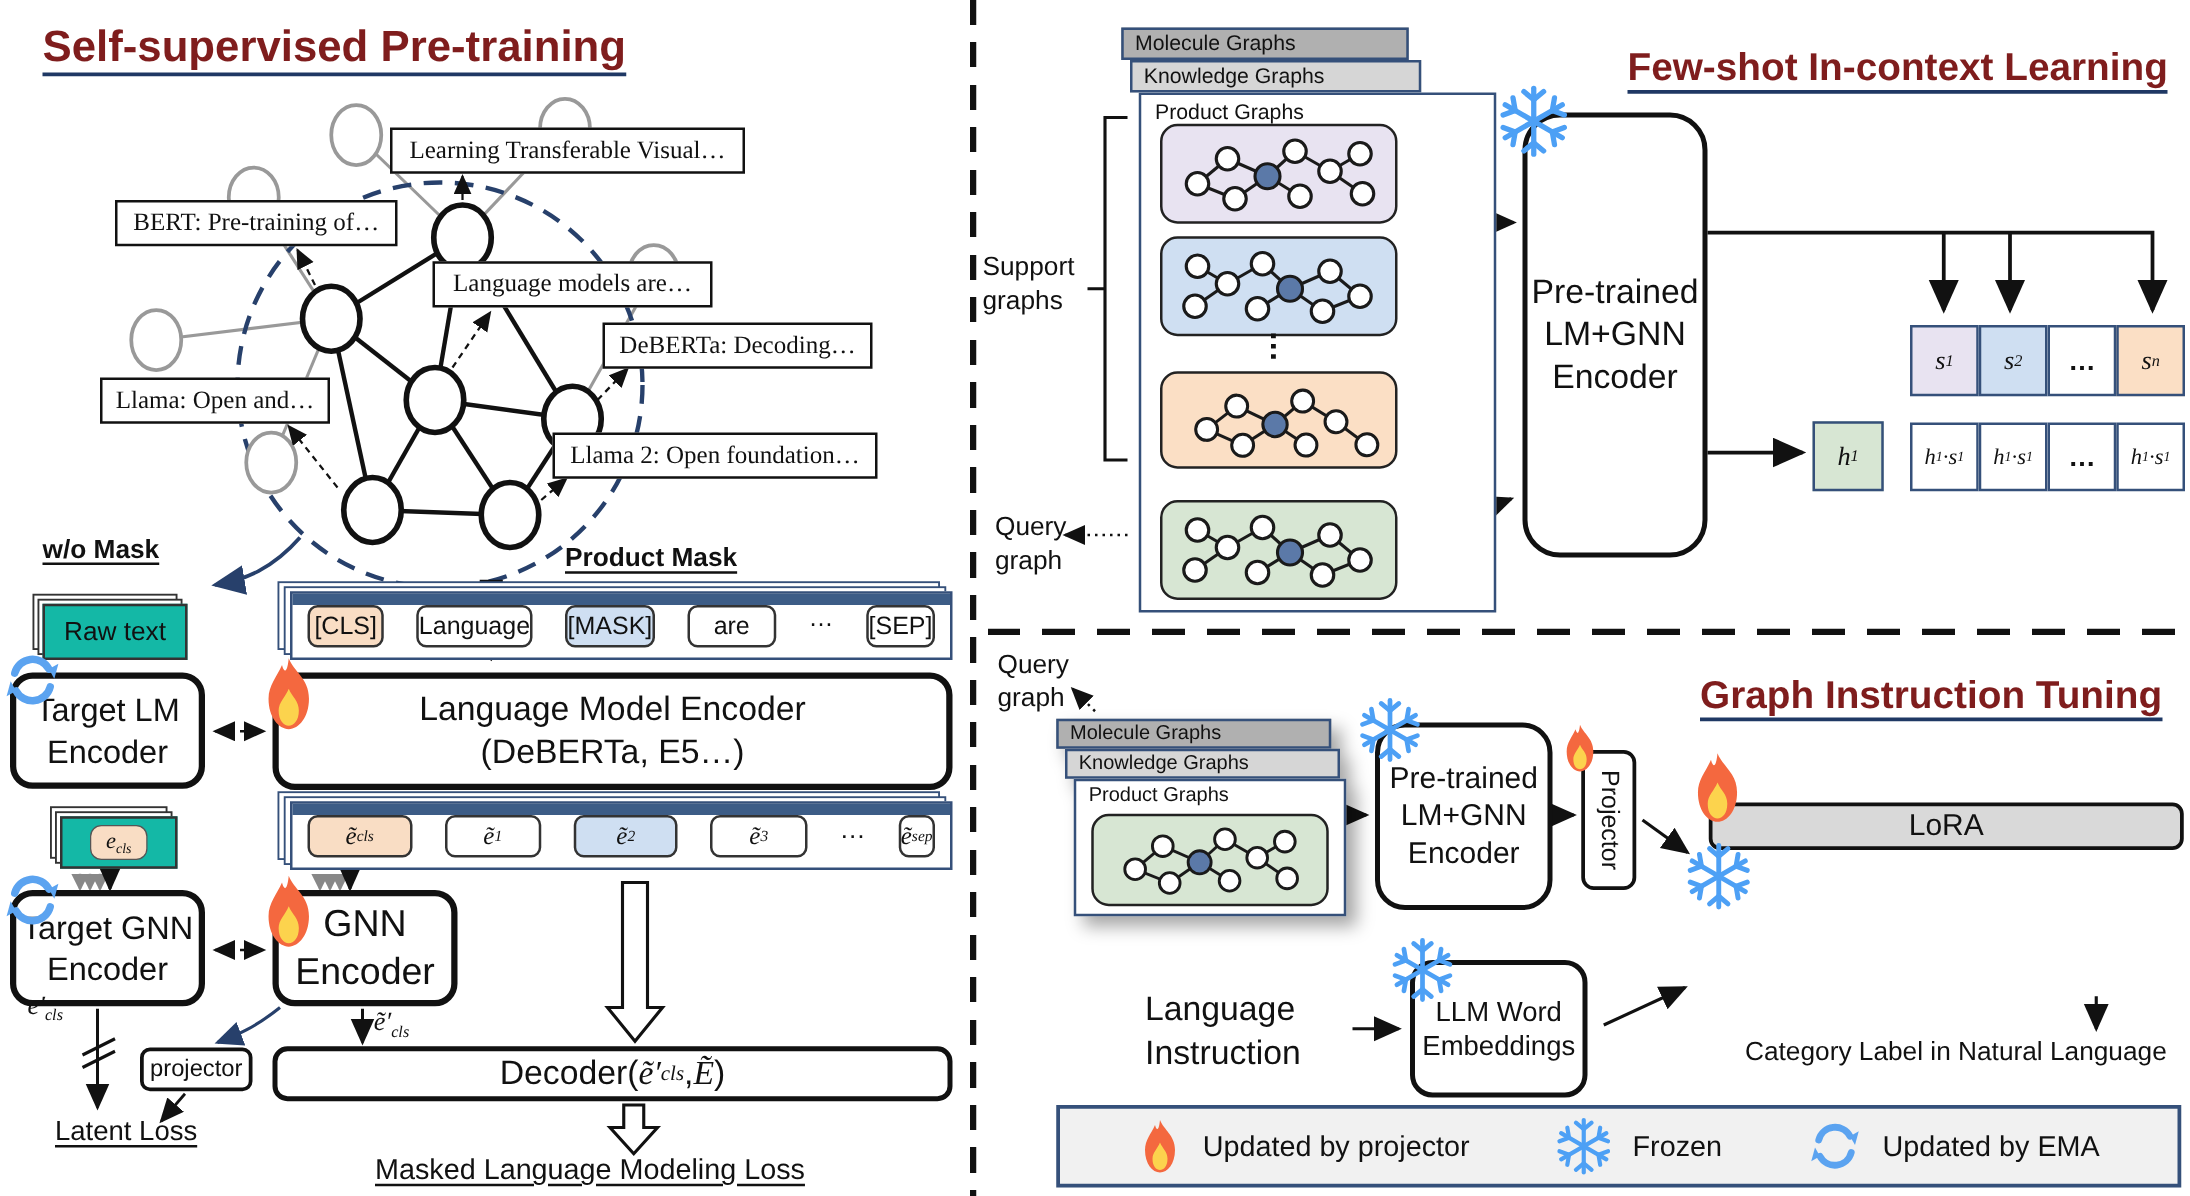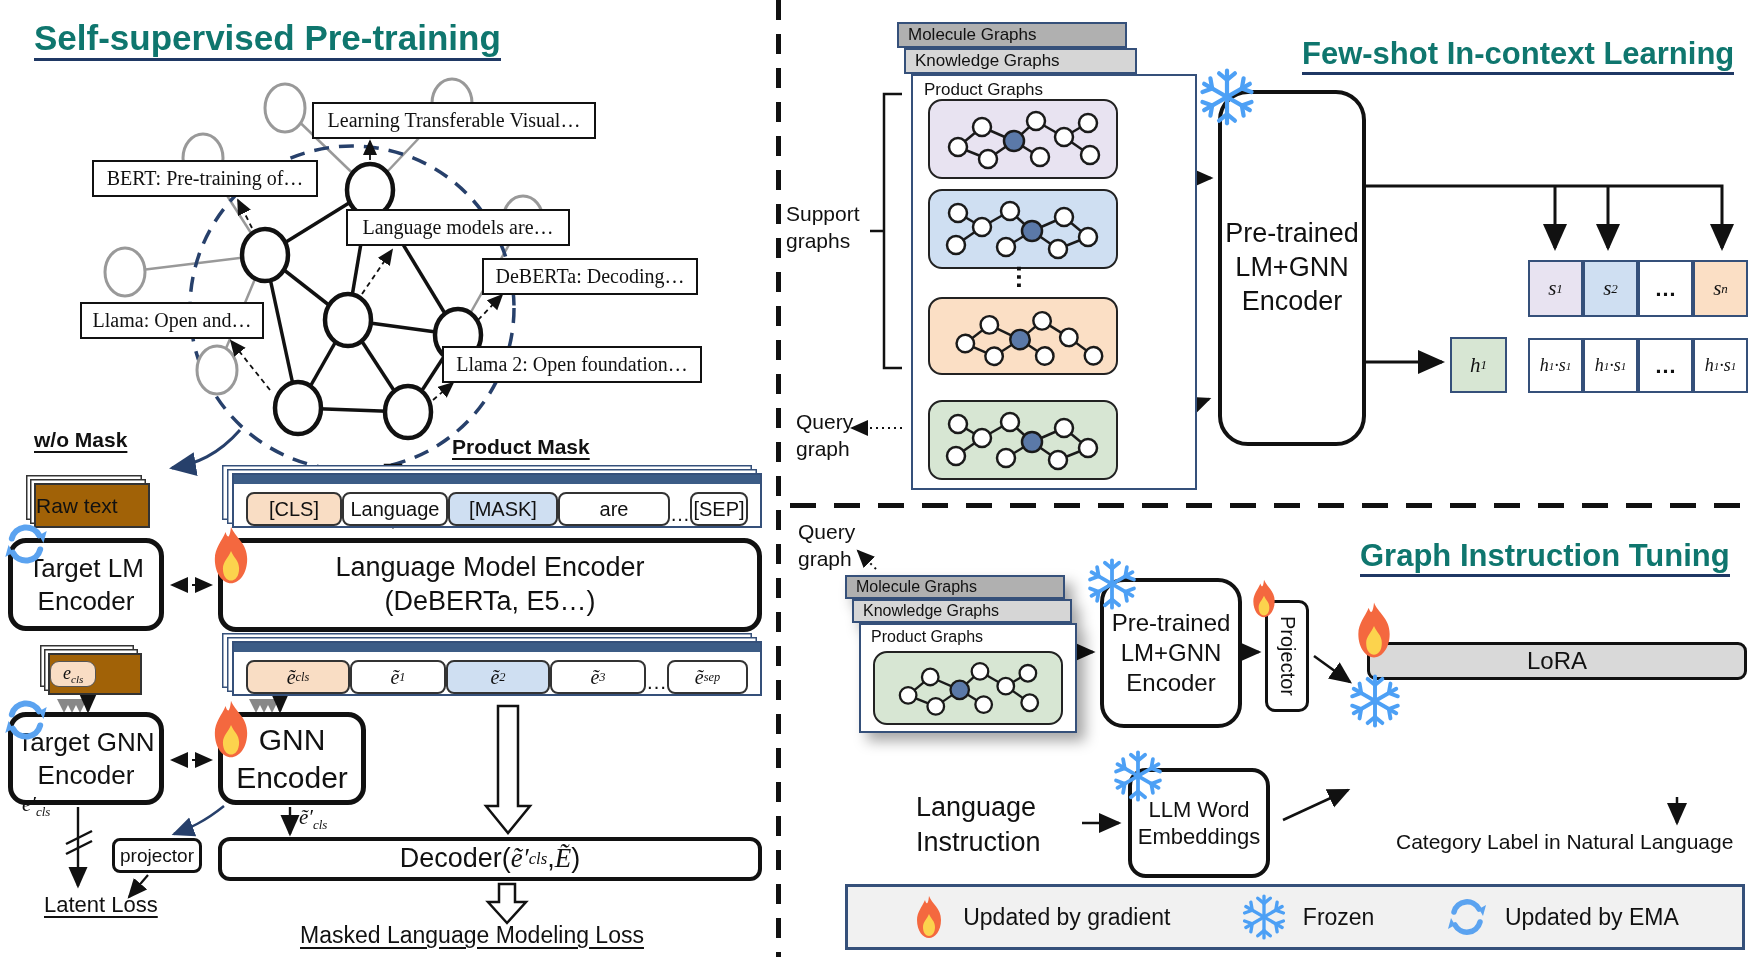--- a/index.html
+++ b/index.html
@@ -1,43 +1,43 @@
 <!DOCTYPE html>
 <html><head>
 <meta charset="utf-8">
 <style>
   html,body{margin:0;padding:0;background:#fff}
   #app{position:relative;width:1752px;height:957px;background:#fff;overflow:hidden;
        font-family:"Liberation Sans",sans-serif;color:#111}
   .abs{position:absolute}
   svg{display:block}
   
-  .sectitle{color:#0f766e;font-weight:bold;white-space:nowrap;
+  .sectitle{color:#7f1d1d;font-weight:bold;white-space:nowrap;
             border-bottom:3.5px solid #1f3864;line-height:1.15}
   
   .enc{border:5px solid #111;border-radius:18px;background:#fff;display:flex;
        flex-direction:column;align-items:center;justify-content:center;
        text-align:center;line-height:1.25;box-sizing:border-box}
   
   .paperbox{border:2.5px solid #111;background:#fff;display:flex;align-items:center;
             justify-content:center;font-family:"Liberation Serif",serif;font-size:20px;
             white-space:nowrap;box-sizing:border-box}
   
   .stack3{background:#fff;border:2.5px solid #35507a;box-sizing:border-box;
           display:flex;flex-direction:column;
           box-shadow:-5px -4px 0 -1.5px #fff,-5px -4px 0 0 #35507a,
                      -10px -8px 0 -1.5px #fff,-10px -8px 0 0 #35507a}
   .band{height:9px;background:#3c5c86}
-  .tokrow{flex:1;display:flex;align-items:flex-end;gap:0;padding:0 12px}
+  .tokrow{flex:1;display:flex;align-items:flex-start;gap:26px;padding:0 12px}
   .tok{border:2px solid #333;border-radius:8px;background:#fff;display:flex;
        align-items:center;justify-content:center;font-size:20px;height:34px;
        box-sizing:border-box}
   
-  .graystack{border:2.5px solid #333;background:#a16207;box-sizing:border-box;
-             display:flex;align-items:center;
+  .graystack{border:2.5px solid #333;background:#14b8a6;box-sizing:border-box;
+             display:flex;align-items:center;justify-content:center;
              box-shadow:-4px -4px 0 -1.5px #fff,-4px -4px 0 0 #333,
                         -8px -8px 0 -1.5px #fff,-8px -8px 0 0 #333}
   .math{font-family:"Liberation Serif",serif;font-style:italic}
   .msub{font-family:"Liberation Serif",serif;font-style:italic;
         font-size:0.62em;vertical-align:-0.4em}
   .underl{text-decoration:underline;text-decoration-thickness:2px;text-underline-offset:4px}
   .tab{border:2.5px solid #35507a;display:flex;align-items:center;padding-left:9px;
        font-size:17px;box-sizing:border-box}
   .panel{border:2px solid #222;border-radius:14px;box-sizing:border-box;
          display:flex;align-items:center;justify-content:center}
@@ -620,21 +620,21 @@
   </svg>
 
   <div class="abs" style="left:1396px;top:830px;font-size:21px">Category Label in Natural Language</div>
 
   <div class="abs legend" style="left:845px;top:884px;width:900px;height:66px">
     <div class="lg-item">
       <svg width="36" height="46" viewBox="0 0 36 46">
         <path d="M18 2 C 21 10 30 14 30 26 C 30 37 24 44 18 44 C 12 44 6 37 6 26 C 6 18 11 13 14 6 C 15 10 17 12 18 2 Z" fill="#f4683f"></path>
         <path d="M18 20 C 20 25 24 27 24 33 C 24 39 21 42 18 42 C 15 42 12 39 12 33 C 12 28 16 25 18 20 Z" fill="#fcd34d"></path>
       </svg>
-      <span>Updated by gradient</span>
+      <span>Updated by projector</span>
     </div>
     <div class="lg-item">
       <svg width="46" height="46" viewBox="0 0 44 44">
         <g stroke="#4da0f5" stroke-width="3.2" stroke-linecap="round">
           <g id="spoke5">
             <line x1="22" y1="2" x2="22" y2="42"></line>
             <line x1="22" y1="9" x2="16" y2="4"></line>
               <line x1="22" y1="9" x2="28" y2="4"></line>
             <line x1="22" y1="35" x2="16" y2="40"></line>
               <line x1="22" y1="35" x2="28" y2="40"></line>

